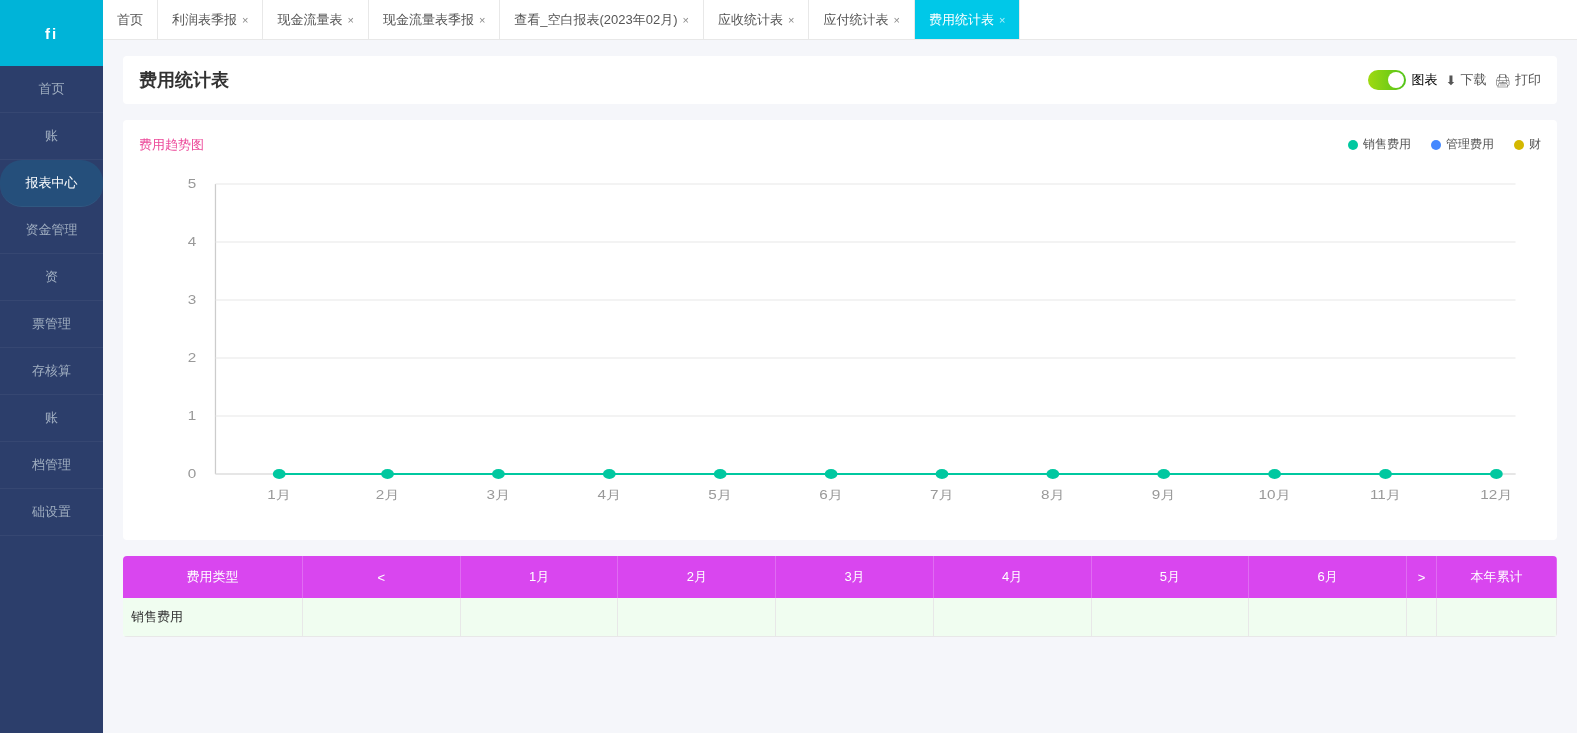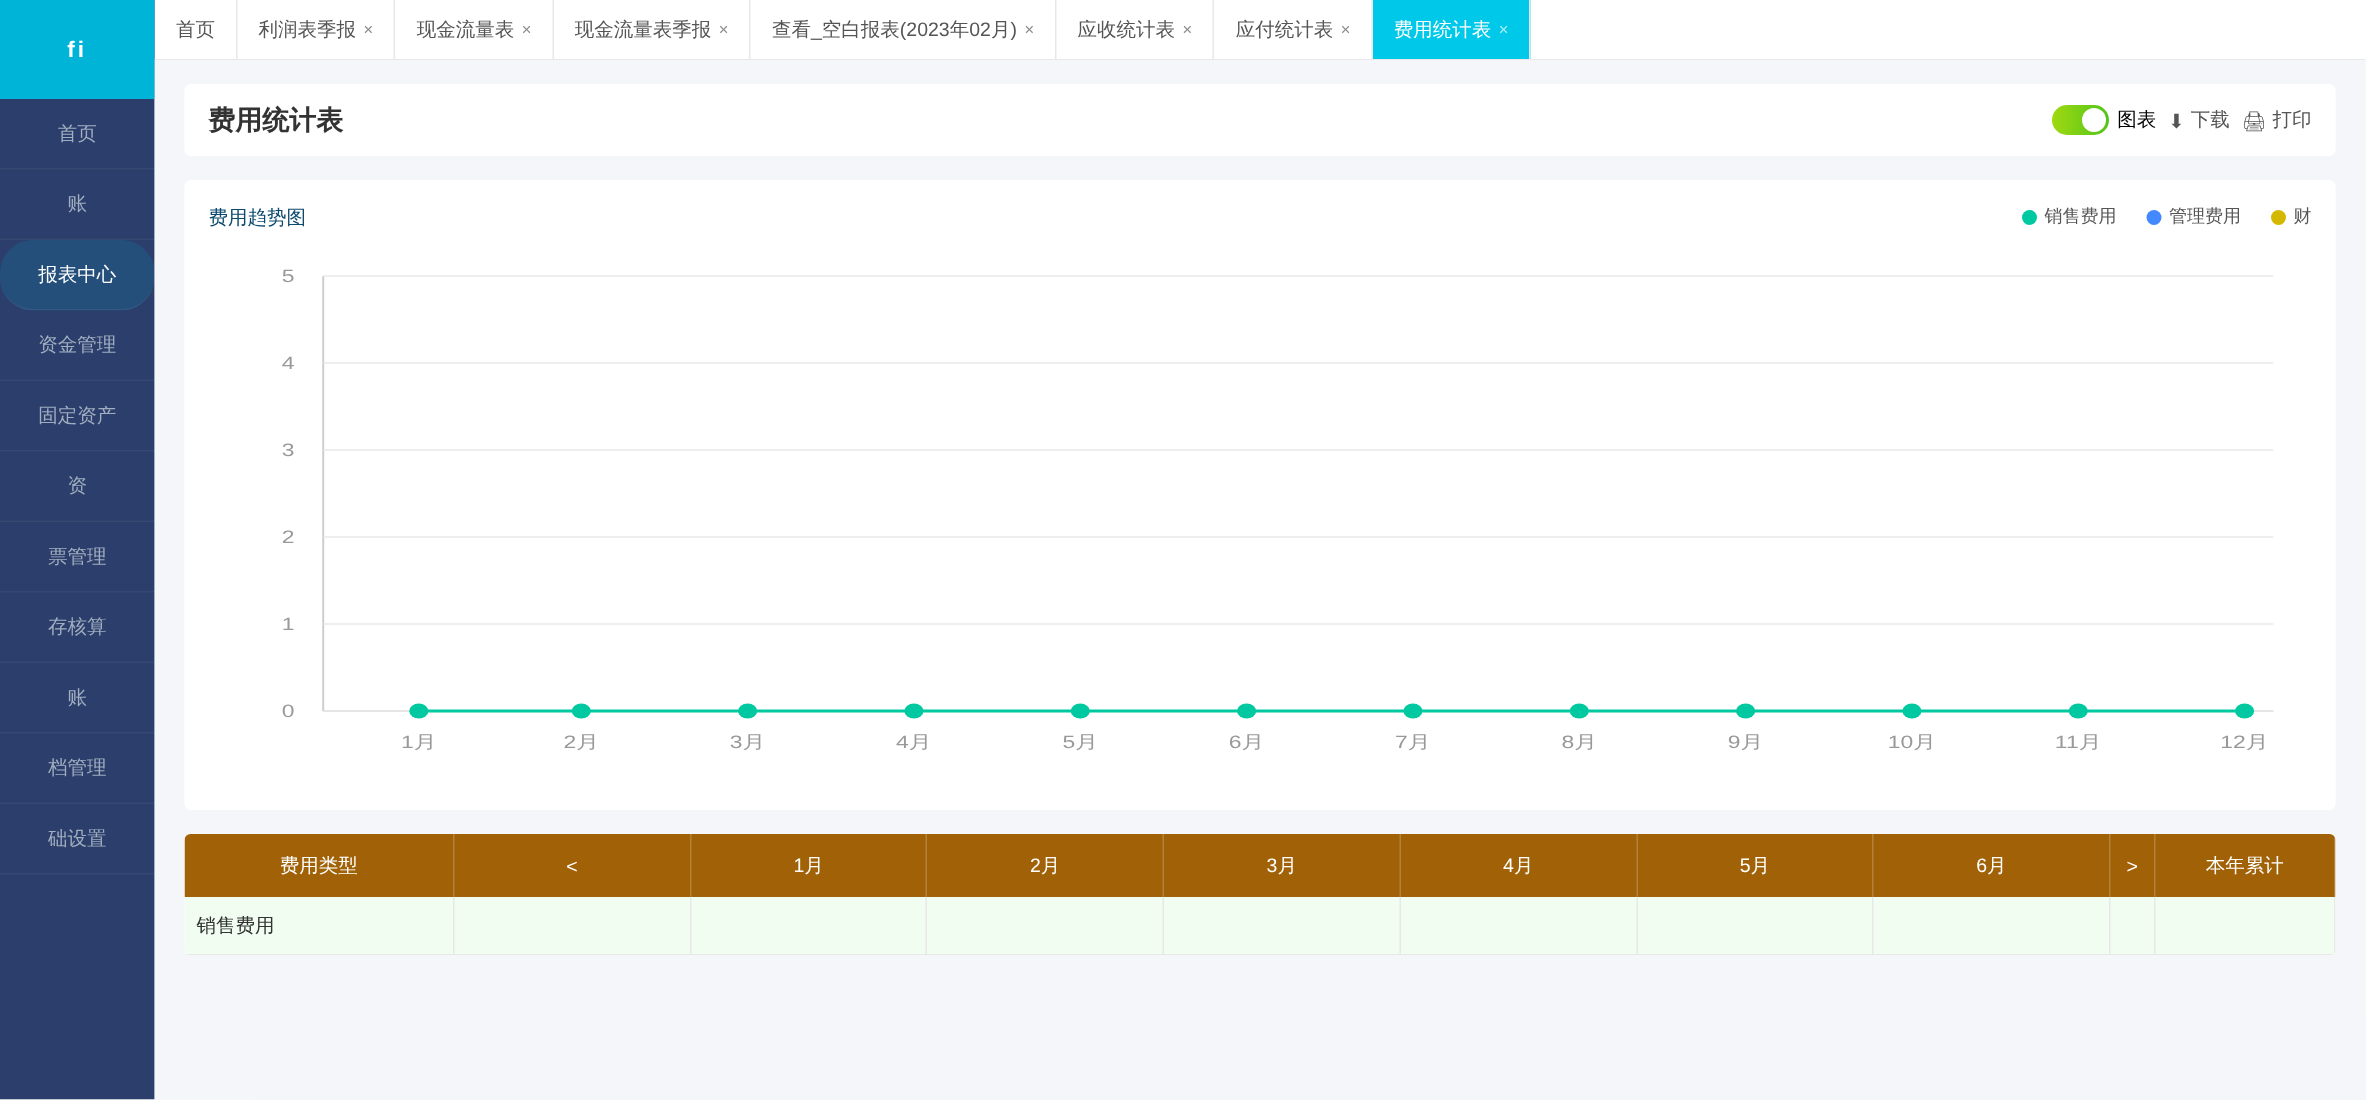--- a/index.html
+++ b/index.html
@@ -141,21 +141,21 @@
 
     
     .chart-section {
       background: #fff;
       border-radius: 4px;
       padding: 16px;
       margin-bottom: 16px;
     }
     .chart-title {
       font-size: 13px;
-      color: #0c4a6e;
+      color: #ec4899;
       margin-bottom: 10px;
     }
     .chart-legend {
       display: flex;
       gap: 20px;
       justify-content: flex-end;
       margin-bottom: 8px;
     }
     .legend-item {
       display: flex;
@@ -178,21 +178,21 @@
       height: 100%;
     }
 
     
     .table-section {
       background: #fff;
       border-radius: 4px;
       overflow: hidden;
     }
     .table-header {
-      background: #a16207;
+      background: #d946ef;
       display: grid;
       grid-template-columns: 180px repeat(7, 1fr) 30px 120px;
       color: #fff;
       font-size: 13px;
     }
     .table-header-cell {
       padding: 12px 8px;
       text-align: center;
       border-right: 1px solid rgba(255,255,255,0.2);
       display: flex;
@@ -217,21 +217,20 @@
   </style>
 </head>
 <body>
 
 <div class="sidebar">
   <div class="sidebar-logo">fi</div>
   <div class="sidebar-item">首页</div>
   <div class="sidebar-item">账</div>
   <div class="sidebar-item active">报表中心</div>
   <div class="sidebar-item">资金管理</div>
-  <div class="sidebar-item">固定资产</div>
   <div class="sidebar-item">资</div>
   <div class="sidebar-item">票管理</div>
   <div class="sidebar-item">存核算</div>
   <div class="sidebar-item">账</div>
   <div class="sidebar-item">档管理</div>
   <div class="sidebar-item">础设置</div>
 </div>
 
 <div class="main">
 

